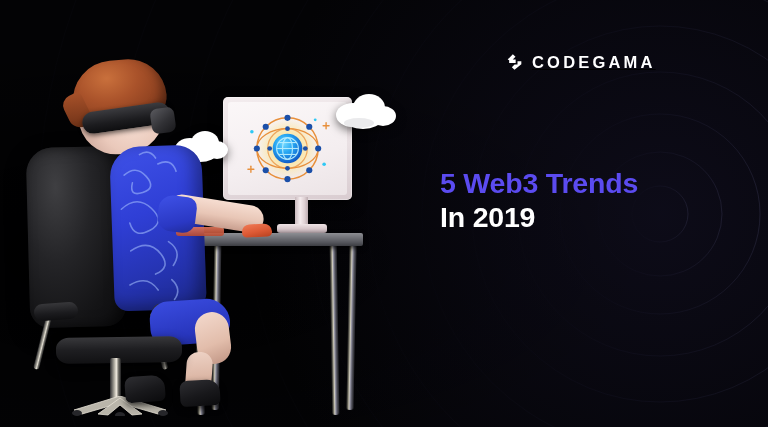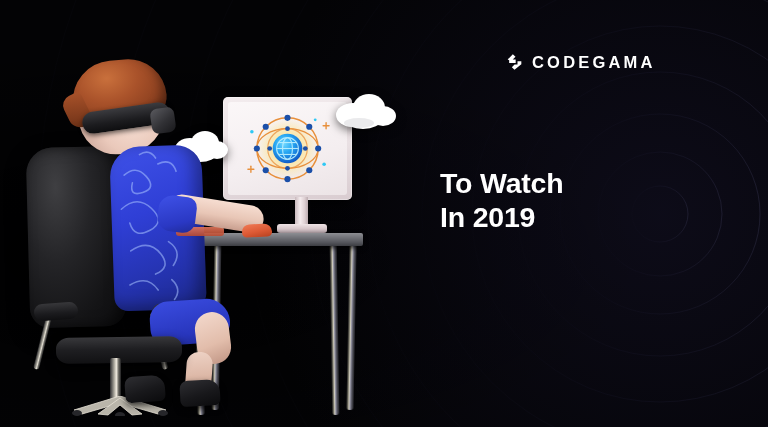--- a/index.html
+++ b/index.html
@@ -21,21 +21,21 @@
   .bg-vignette{
     position:absolute;inset:0;z-index:1;pointer-events:none;
     background:
       radial-gradient(circle at 86% 50%, rgba(25,22,48,.45) 0%, rgba(3,3,5,0) 58%),
       radial-gradient(ellipse at 18% 60%, rgba(0,0,0,.92) 0%, rgba(0,0,0,0) 62%);
   }
 
   
   .logo{
     position:absolute;top:52px;left:505px;z-index:6;
-    display:flex;align-items:center;gap:7px;
+    display:flex;align-items:center;gap:7px;text-decoration:underline;
   }
   .logo-mark{width:20px;height:20px;display:block;flex:0 0 auto;}
   .logo-text{
     color:#fff;font-size:16.5px;font-weight:700;
     letter-spacing:3.2px;line-height:1;
     font-family:"Liberation Sans",sans-serif;
     white-space:nowrap;
   }
 
   
@@ -443,17 +443,17 @@
     <svg class="logo-mark" viewBox="0 0 24 24" aria-hidden="true">
       <g fill="#ffffff">
         <path d="M3.2 9.0 L9.4 2.6 L12.6 5.8 L9.3 9.1 L12.8 9.1 L12.8 13.2 L5.0 13.2 L5.0 10.0 Z"></path>
         <path d="M11.4 21.4 L8.2 18.2 L11.5 14.9 L15.0 14.9 L15.0 11.0 L19.6 11.0 L19.6 14.6 Z"></path>
       </g>
     </svg>
     <span class="logo-text">CODEGAMA</span>
   </div>
 
   <div class="headline">
-    <div class="line l2">To Watch</div>
+    <div class="line l1">5 Web3 Trends</div>
     <div class="line l3">In 2019</div>
   </div>
 
 </div>
 
 </body></html>

